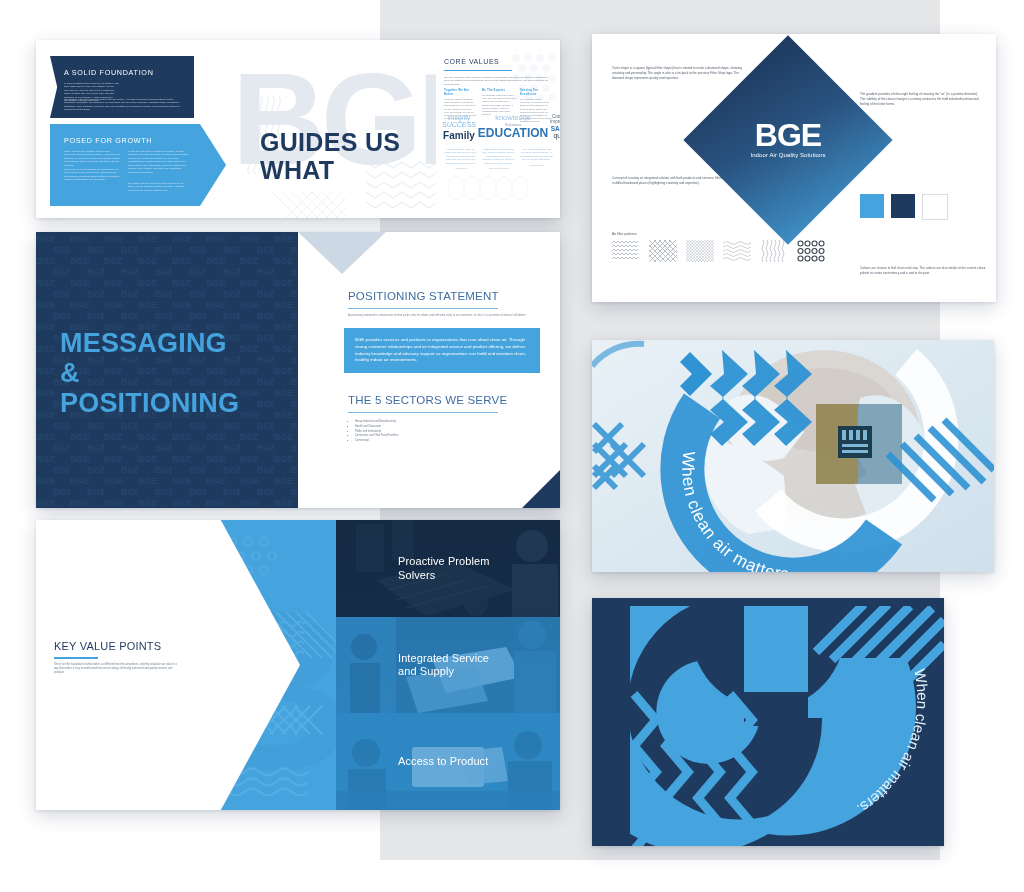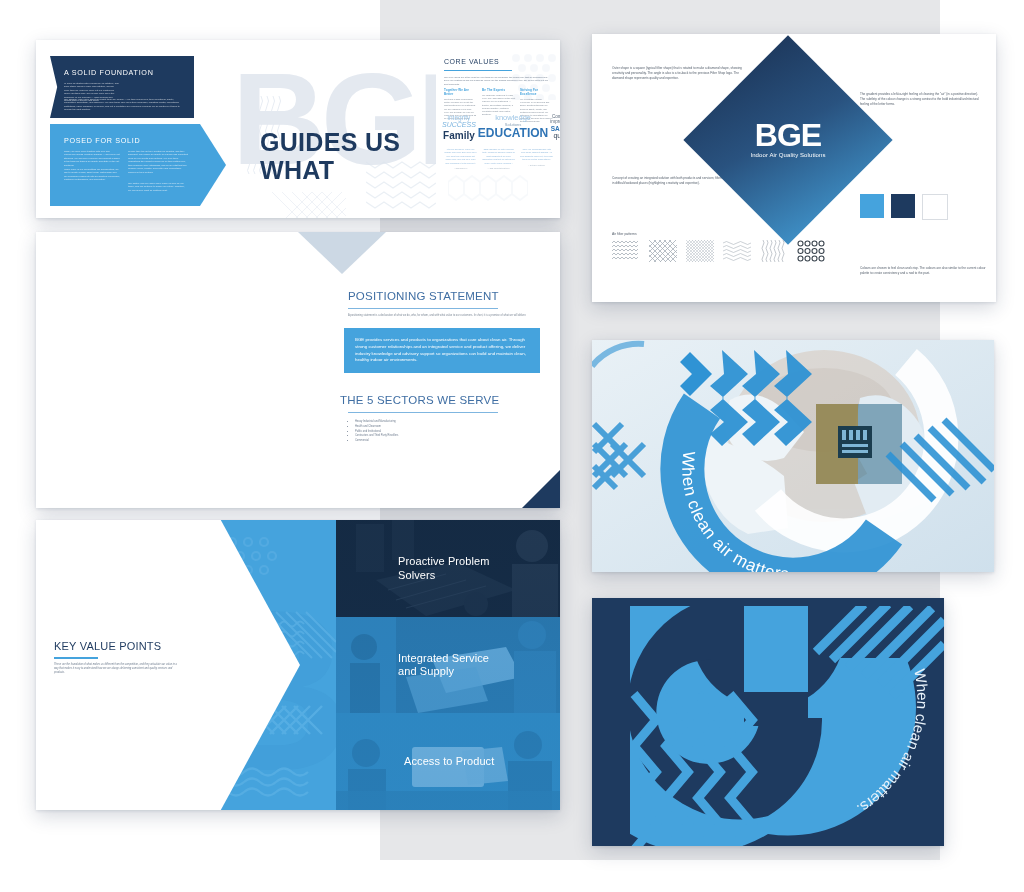--- a/index.html
+++ b/index.html
@@ -133,21 +133,21 @@
     position:absolute;right:0;bottom:0;width:0;height:0;
     border-right:38px solid #1e3a5f;border-top:38px solid transparent;
   }
   .ps-h{position:absolute;left:50px;top:58px;font-size:11.5px;color:#3f6ea3;letter-spacing:.2px;}
   .ps-rule{position:absolute;left:50px;top:76px;width:150px;height:1.4px;background:#7fb6e0;}
   .ps-sub{position:absolute;left:50px;top:82px;width:184px;font-size:2.6px;line-height:1.55;color:#7d8896;}
   .ps-box{
     position:absolute;left:46px;top:96px;width:196px;padding:9px 11px;
     background:#45a3dd;color:#fff;font-size:4.4px;line-height:1.55;box-sizing:border-box;
   }
-  .sec-h{position:absolute;left:42px;top:162px;font-size:11.5px;color:#3f6ea3;letter-spacing:.2px;}
+  .sec-h{position:absolute;left:50px;top:162px;font-size:11.5px;color:#3f6ea3;letter-spacing:.2px;}
   .sec-rule{position:absolute;left:50px;top:180px;width:150px;height:1.4px;background:#7fb6e0;}
   .sec-list{position:absolute;left:50px;top:188px;margin:0;padding-left:7px;font-size:2.6px;line-height:1.85;color:#6d7b8d;}
 
   
   #slide-kvp{left:36px;top:520px;width:524px;height:290px;}
   .kv-blue{position:absolute;left:0;top:0;width:300px;height:100%;background:#45a3dd;overflow:hidden;}
   .kv-blue .kv-pattern{position:absolute;inset:0;opacity:.5;}
   .kv-white{
     position:absolute;left:0;top:0;width:264px;height:100%;background:#fff;
     clip-path:polygon(0 0,70% 0,100% 50%,70% 100%,0 100%);
@@ -220,21 +220,21 @@
     </div>
 
     <div class="arrow-navy">
       <div class="arrow-h">A SOLID FOUNDATION</div>
       <div class="microcol dark" style="left:14px;top:26px;width:56px;">In 1956 we started with a small box of initiative, and soon stable doors in vigor and initiative, and for more than 50 years we have put our customers above anything else. Our people have been the backbone of our success — hard working and honest folks in service and sales.</div>
       <div class="microcol dark" style="left:14px;top:42px;width:118px;">Our advisory care more about air quality than any before — for their employees, their operations, safety, competitive advantage, and efficiency. We help those who need their cleanable, industrial plants, educational institutions, office buildings, or homes, and put a reputation for excellence because we do whatever it takes to provide the right solution.</div>
     </div>
     <div class="arrow-navy-tip"></div>
 
     <div class="arrow-blue">
-      <div class="arrow-h">POSED FOR SOLID</div>
+      <div class="arrow-h">POSED FOR GROWTH</div>
       <div class="microcol" style="left:14px;top:26px;width:56px;">Today, we have more traction with over 200 employees across Western Canada — and we're not stopping. We will seek a service and product leading in the tools for today's air quality and state-of-the-art solutions.</div>
       <div class="microcol" style="left:14px;top:44px;width:56px;">While many of our competitors are selling filters, we aim to create a solid, asset-ready partnership and are choosing a different path for quarters knowledge, customer relationships, and innovation.</div>
       <div class="microcol" style="left:78px;top:26px;width:60px;">People take the air they breathe for granted, and they shouldn't. The indoor air quality of a space has important roles for our clients and partners. We help them understand the impact of clean air on their bottom line, their reduced HEPA standards, and on an outfit that will produce clean, healthy and better and comfortable workers in their sectors.</div>
       <div class="microcol" style="left:78px;top:58px;width:60px;">Our history and our vision have made us who we are today, and will continue to shape our future. Together, we can deliver what air matters most.</div>
     </div>
     <div class="arrow-blue-tip"></div>
 
     <div class="cv">
       <svg class="cv-bg-dot" viewBox="0 0 48 48">
         <g fill="#eef3f8">
@@ -396,20 +396,36 @@
           <rect x="1" y="16" width="5" height="5" rx="2.5"></rect>
             <rect x="8" y="16" width="5" height="5" rx="2.5"></rect>
           <rect x="15" y="16" width="5" height="5" rx="2.5"></rect>
             <rect x="22" y="16" width="5" height="5" rx="2.5"></rect>
         </g>
       </svg>
     </div>
   </div>
 
   <div class="slide" id="slide-msg">
+    <div class="ms-left">
+      <svg class="ms-pattern" viewBox="0 0 262 276" preserveAspectRatio="none">
+        <defs>
+          <pattern id="bgeTile" width="34" height="22" patternUnits="userSpaceOnUse">
+            <text x="0" y="10" font-family="Liberation Sans, sans-serif" font-size="9" font-weight="700" fill="#2b4e7a">BGE</text>
+            <text x="17" y="21" font-family="Liberation Sans, sans-serif" font-size="9" font-weight="700" fill="#2b4e7a">BGE</text>
+          </pattern>
+        </defs>
+        <rect width="262" height="276" fill="url(#bgeTile)"></rect>
+      </svg>
+      <div class="ms-title u">
+        <div>MESSAGING</div>
+        <div>&amp;</div>
+        <div>POSITIONING</div>
+      </div>
+    </div>
 
     <div class="ms-right">
       <div class="ps-h u">POSITIONING STATEMENT</div>
       <div class="ps-rule"></div>
       <div class="ps-sub">A positioning statement is a declaration of what we do, who, for whom, and with what value to our customers. In short, it is a promise of what we will deliver.</div>
       <div class="ps-box">BGE provides services and products to organizations that care about clean air. Through strong customer relationships and an integrated service and product offering, we deliver industry knowledge and advisory support so organizations can build and maintain clean, healthy indoor air environments.</div>
 
       <div class="sec-h u">THE 5 SECTORS WE SERVE</div>
       <div class="sec-rule"></div>
       <ul class="sec-list">
@@ -537,21 +553,21 @@
             </g>
           <g fill="#1f5b85">
               <circle cx="192" cy="32" r="14"></circle>
               <rect x="172" y="48" width="44" height="49"></rect>
             </g>
           <g fill="#24658f" opacity=".8">
               <rect x="0" y="78" width="224" height="19"></rect>
             </g>
         </svg>
         <div class="tint" style="background:linear-gradient(180deg,rgba(45,140,205,.62),rgba(45,140,205,.66));"></div>
-        <div class="bl u"><span style="white-space:pre-line;margin-left:6px;">Access to Product</span></div>
+        <div class="bl u"><span style="white-space:pre-line;">Access to Product</span></div>
       </div>
     </div>
   </div>
 
   <div class="slide" id="slide-photo">
     <svg class="ph-base" viewBox="0 0 402 232" preserveAspectRatio="none">
       <defs>
         <linearGradient id="bgGrad" x1="0" y1="0" x2="1" y2="1">
           <stop offset="0" stop-color="#e9f1f6"></stop>
             <stop offset="1" stop-color="#cfe0ec"></stop>

